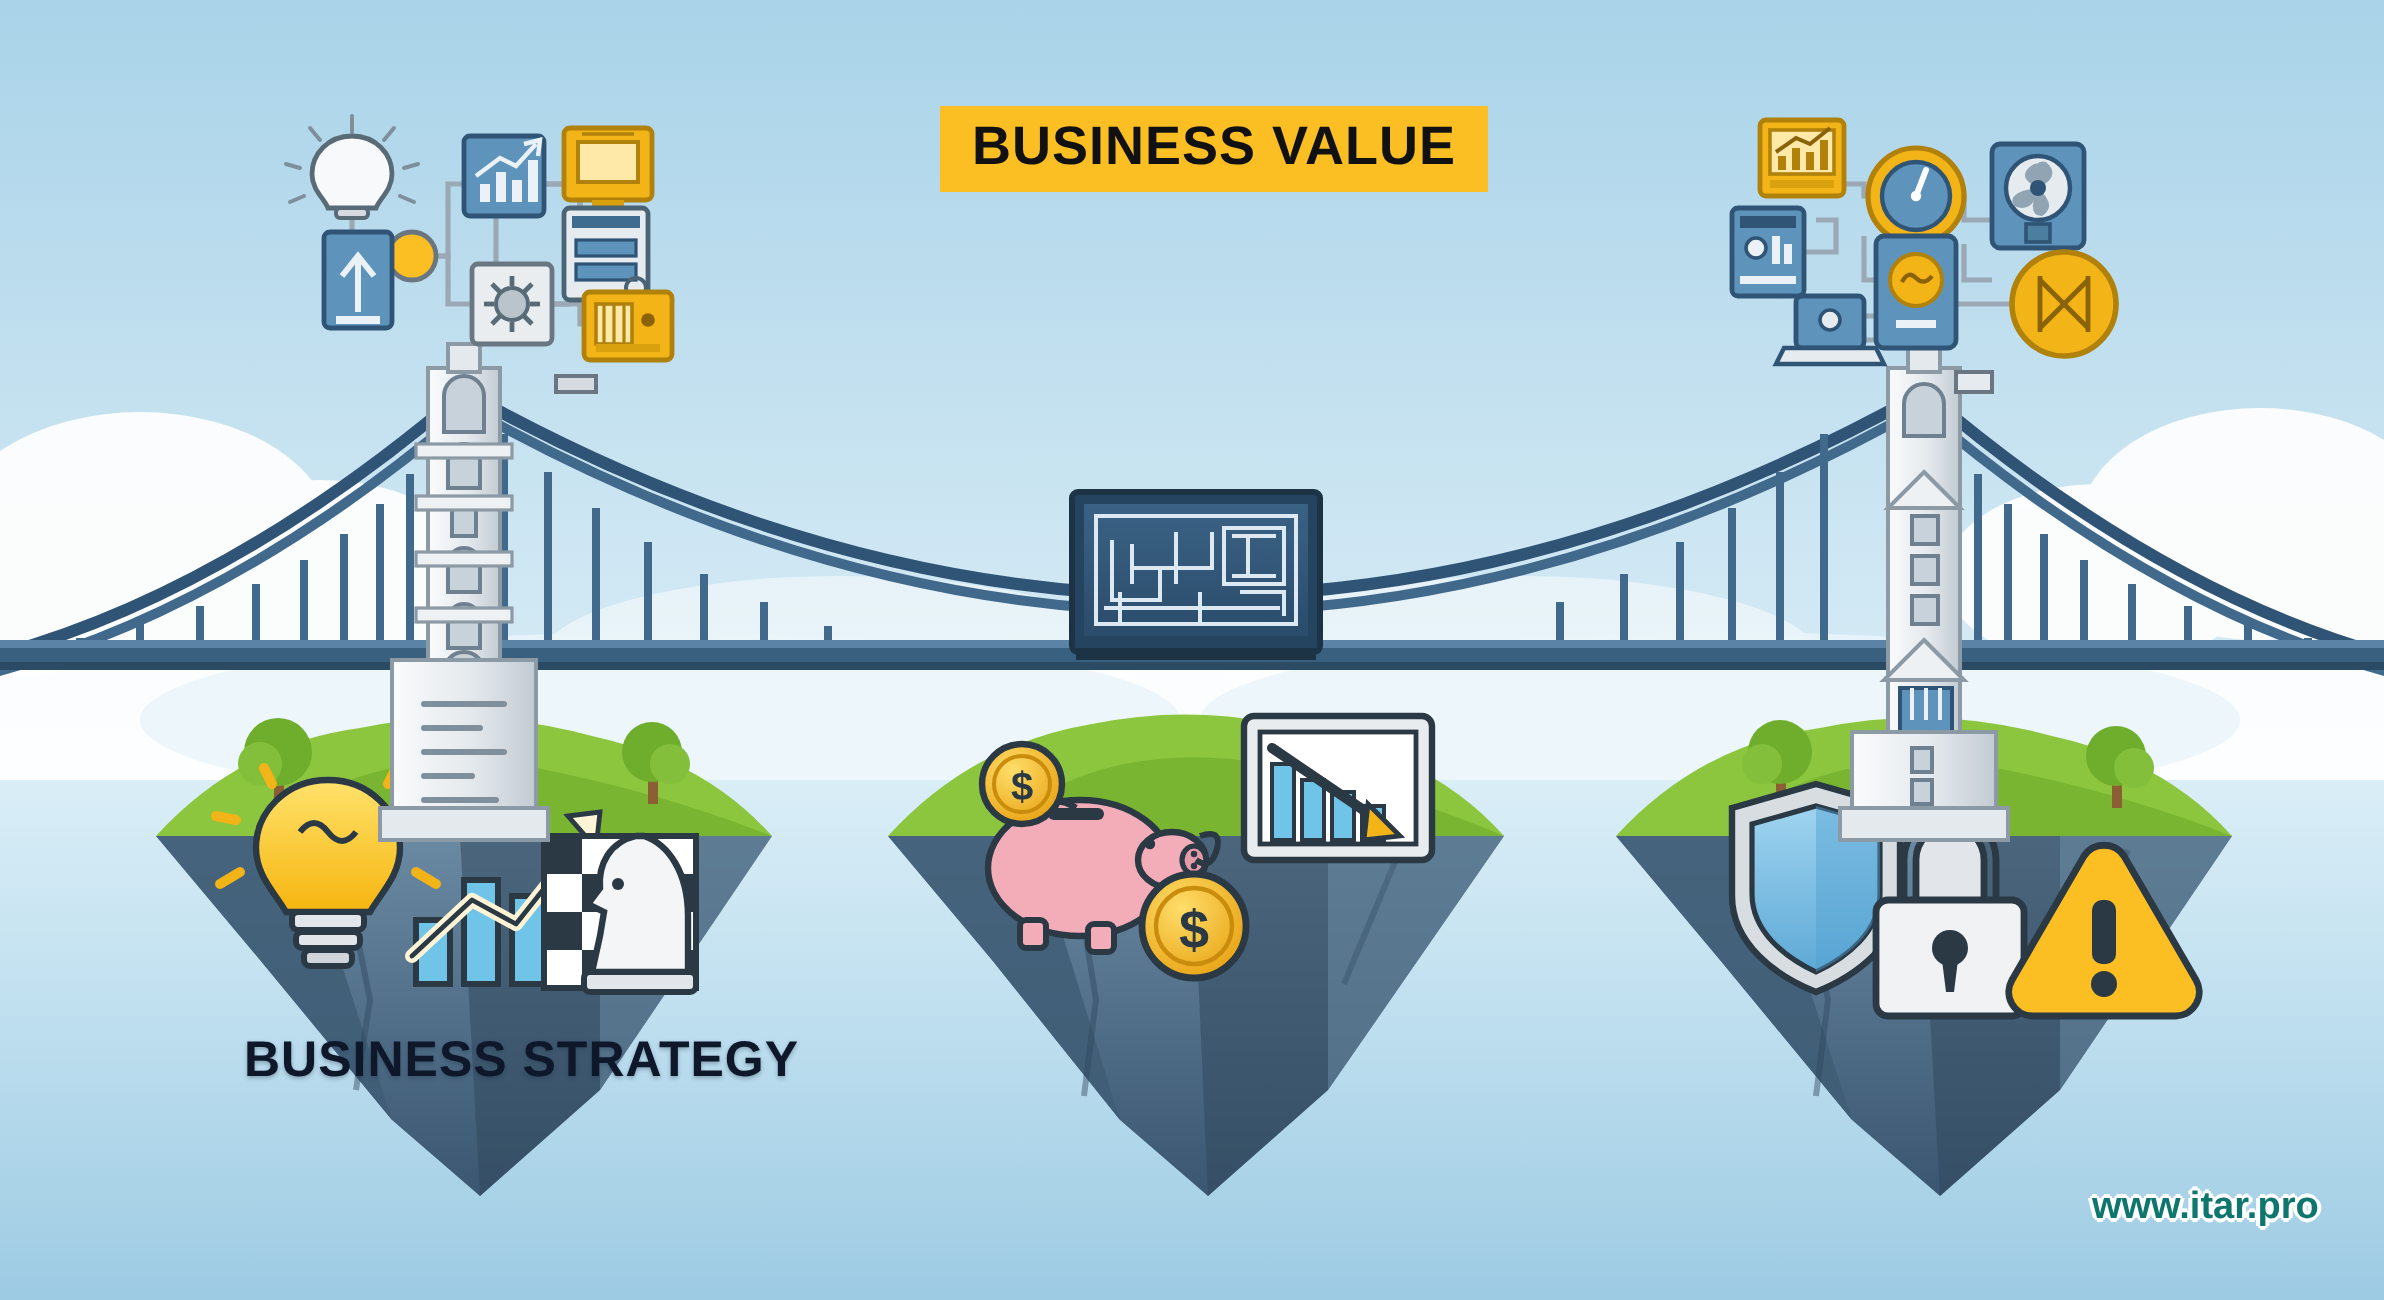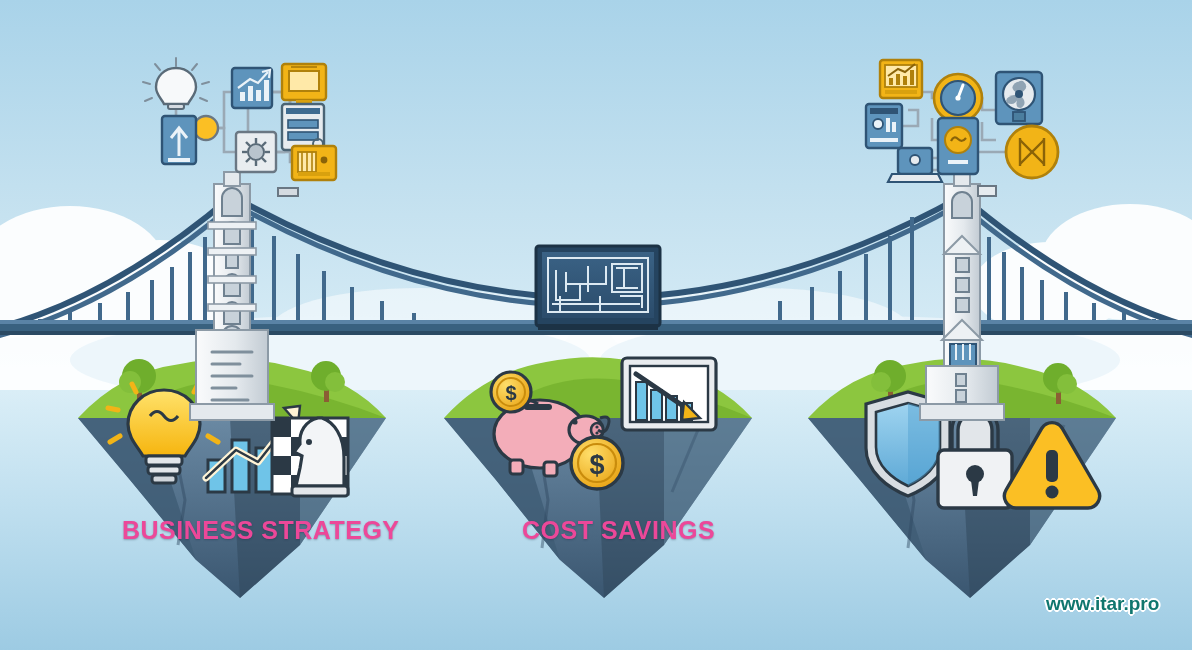--- a/index.html
+++ b/index.html
@@ -1,20 +1,20 @@
 <!DOCTYPE html>
 <html><head>
 <meta charset="utf-8">
 <style>
   html,body{margin:0;padding:0;background:#fff;}
   body{font-family:"Liberation Sans",sans-serif;}
   #stage{position:relative;width:1192px;height:650px;overflow:hidden;}
   #stage svg{position:absolute;top:0;left:0;}
   .lbl{
-    position:absolute;color:#ec4899;font-weight:bold;
+    position:absolute;color:#0f172a;font-weight:bold;
     font-family:"Liberation Sans",sans-serif;
     letter-spacing:0.5px;white-space:nowrap;
     text-shadow:0 1px 2px rgba(30,50,70,.35);
   }
   #title-badge{
     position:absolute;background:#FBBF24;color:#111111;
     font-weight:bold;font-size:27px;letter-spacing:.5px;
     padding:5px 16px 7px 16px;white-space:nowrap;
     font-family:"Liberation Sans",sans-serif;
   }
@@ -557,19 +557,19 @@
         <circle cx="915" cy="160" r="5" fill="#E6EBEF" stroke="#2F5475" stroke-width="1.8"></circle>
         <path d="M892,174 L938,174 L942,182 L888,182 Z" fill="#E6EBEF" stroke="#2F5475" stroke-width="2.2"></path>
       </g>
 
       <g>
         <rect x="978" y="186" width="18" height="10" fill="#E6EBEF" stroke="#6A7783" stroke-width="2"></rect>
       </g>
     </g>
   </svg>
 
+  <div id="title-badge" style="left:470px;top:53px;">BUSINESS VALUE</div>
 
   <div class="lbl" style="left:122px;top:516px;font-size:25px;">BUSINESS STRATEGY</div>
-  <div class="lbl" style="left:522px;top:516px;font-size:25px;">COST SAVINGS</div>
 
   <div id="watermark" style="left:1046px;top:593px;"><span>www.itar.pro</span></div>
 
 </div>
 
 </body></html>

